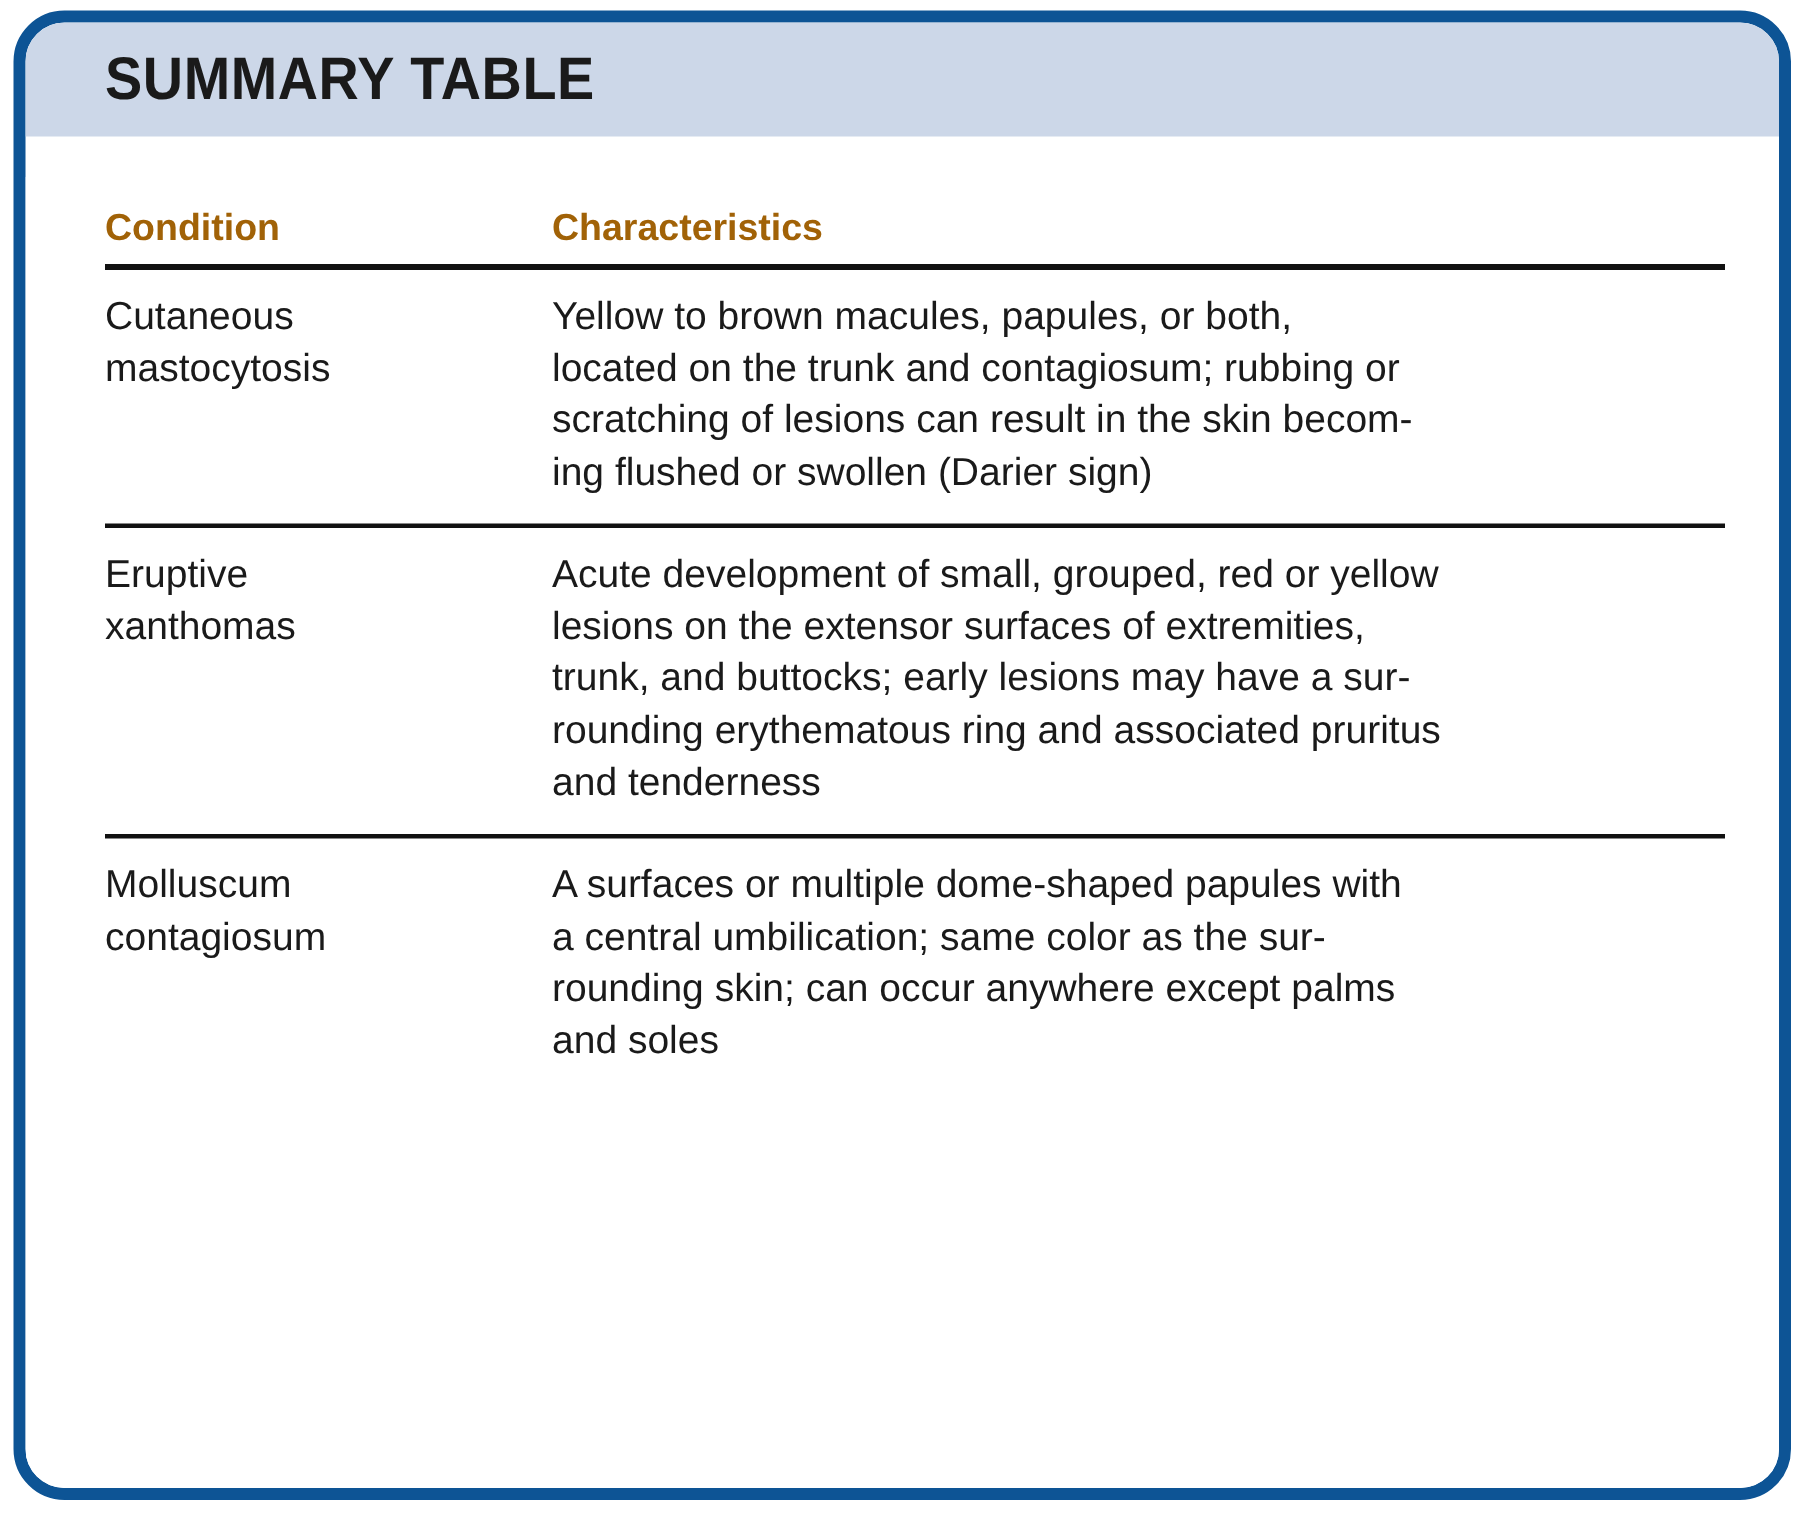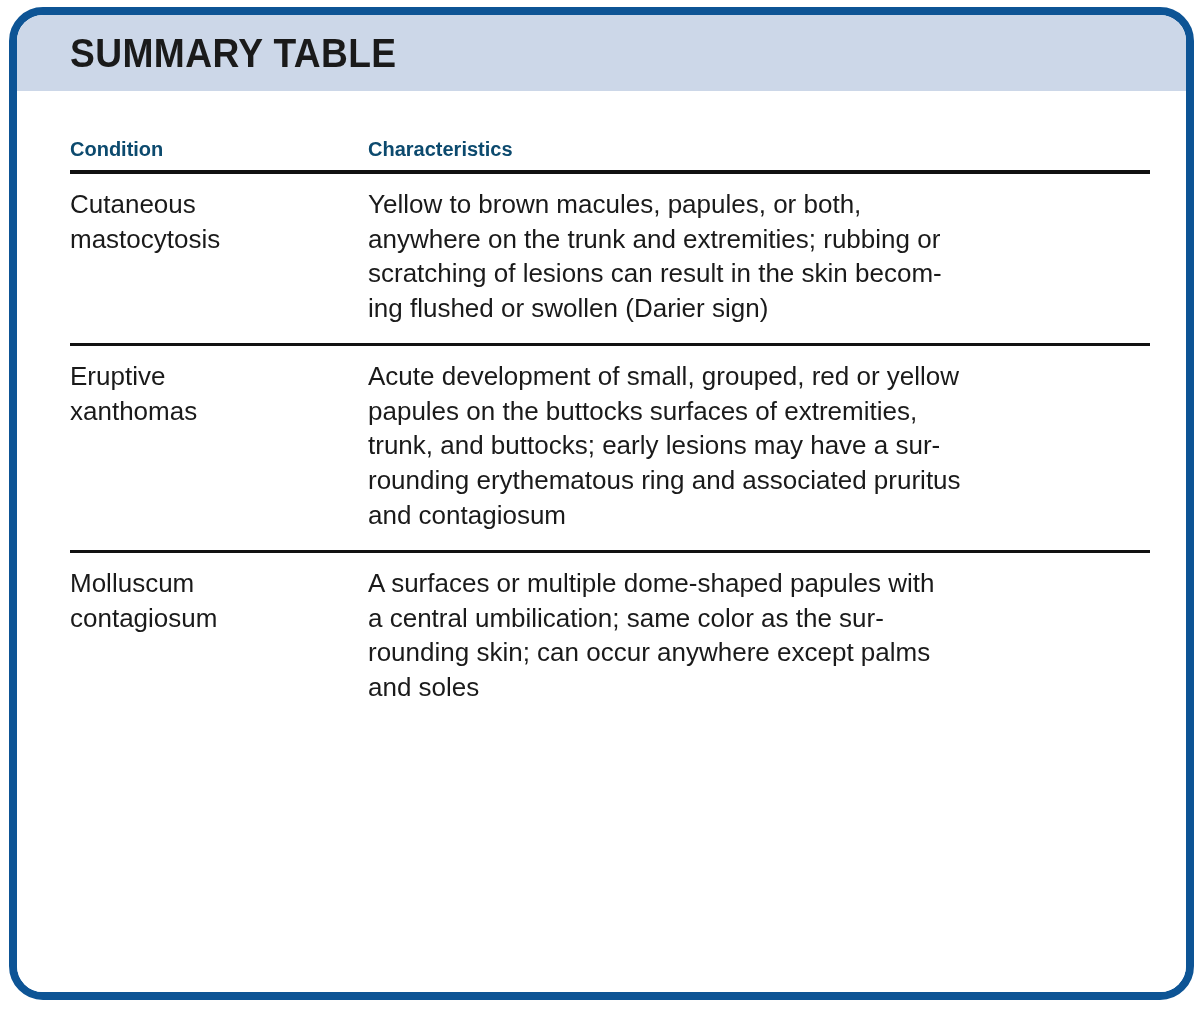--- a/index.html
+++ b/index.html
@@ -77,23 +77,23 @@
     border-collapse: collapse;
     table-layout: fixed;
   }
 
   table.summary col.col-condition { width: 288px; }
   table.summary col.col-characteristics { width: auto; }
 
   table.summary th {
     text-align: left;
     vertical-align: bottom;
-    font-size: 20px;
+    font-size: 25px;
     font-weight: bold;
-    color: #0c4a6e;
+    color: #a16207;
     padding: 20px 0 9px 0;
     border-bottom: 4px solid #111111;
     font-family: "Liberation Sans Narrow", "Liberation Sans", sans-serif;
   }
   table.summary th.th-condition { padding-right: 12px; }
   table.summary th.th-characteristics { padding-left: 10px; }
 
   table.summary td {
     vertical-align: top;
     font-size: 26px;
@@ -137,37 +137,37 @@
         </thead>
         <tbody>
 
           <tr>
             <td class="td-condition">
               <span class="cell-line">Cutaneous</span>
               <span class="cell-line">mastocytosis</span>
             </td>
             <td class="td-characteristics">
               <span class="cell-line">Yellow to brown macules, papules, or both,</span>
-              <span class="cell-line">anywhere on the trunk and extremities; rubbing or</span>
+              <span class="cell-line">located on the trunk and contagiosum; rubbing or</span>
               <span class="cell-line">scratching of lesions can result in the skin becom-</span>
               <span class="cell-line">ing flushed or swollen (Darier sign)</span>
             </td>
           </tr>
 
           <tr>
             <td class="td-condition">
               <span class="cell-line">Eruptive</span>
               <span class="cell-line">xanthomas</span>
             </td>
             <td class="td-characteristics">
               <span class="cell-line">Acute development of small, grouped, red or yellow</span>
-              <span class="cell-line">papules on the buttocks surfaces of extremities,</span>
+              <span class="cell-line">lesions on the extensor surfaces of extremities,</span>
               <span class="cell-line">trunk, and buttocks; early lesions may have a sur-</span>
               <span class="cell-line">rounding erythematous ring and associated pruritus</span>
-              <span class="cell-line">and contagiosum</span>
+              <span class="cell-line">and tenderness</span>
             </td>
           </tr>
 
 
           <tr class="last-row">
             <td class="td-condition">
               <span class="cell-line">Molluscum</span>
               <span class="cell-line">contagiosum</span>
             </td>
             <td class="td-characteristics">

